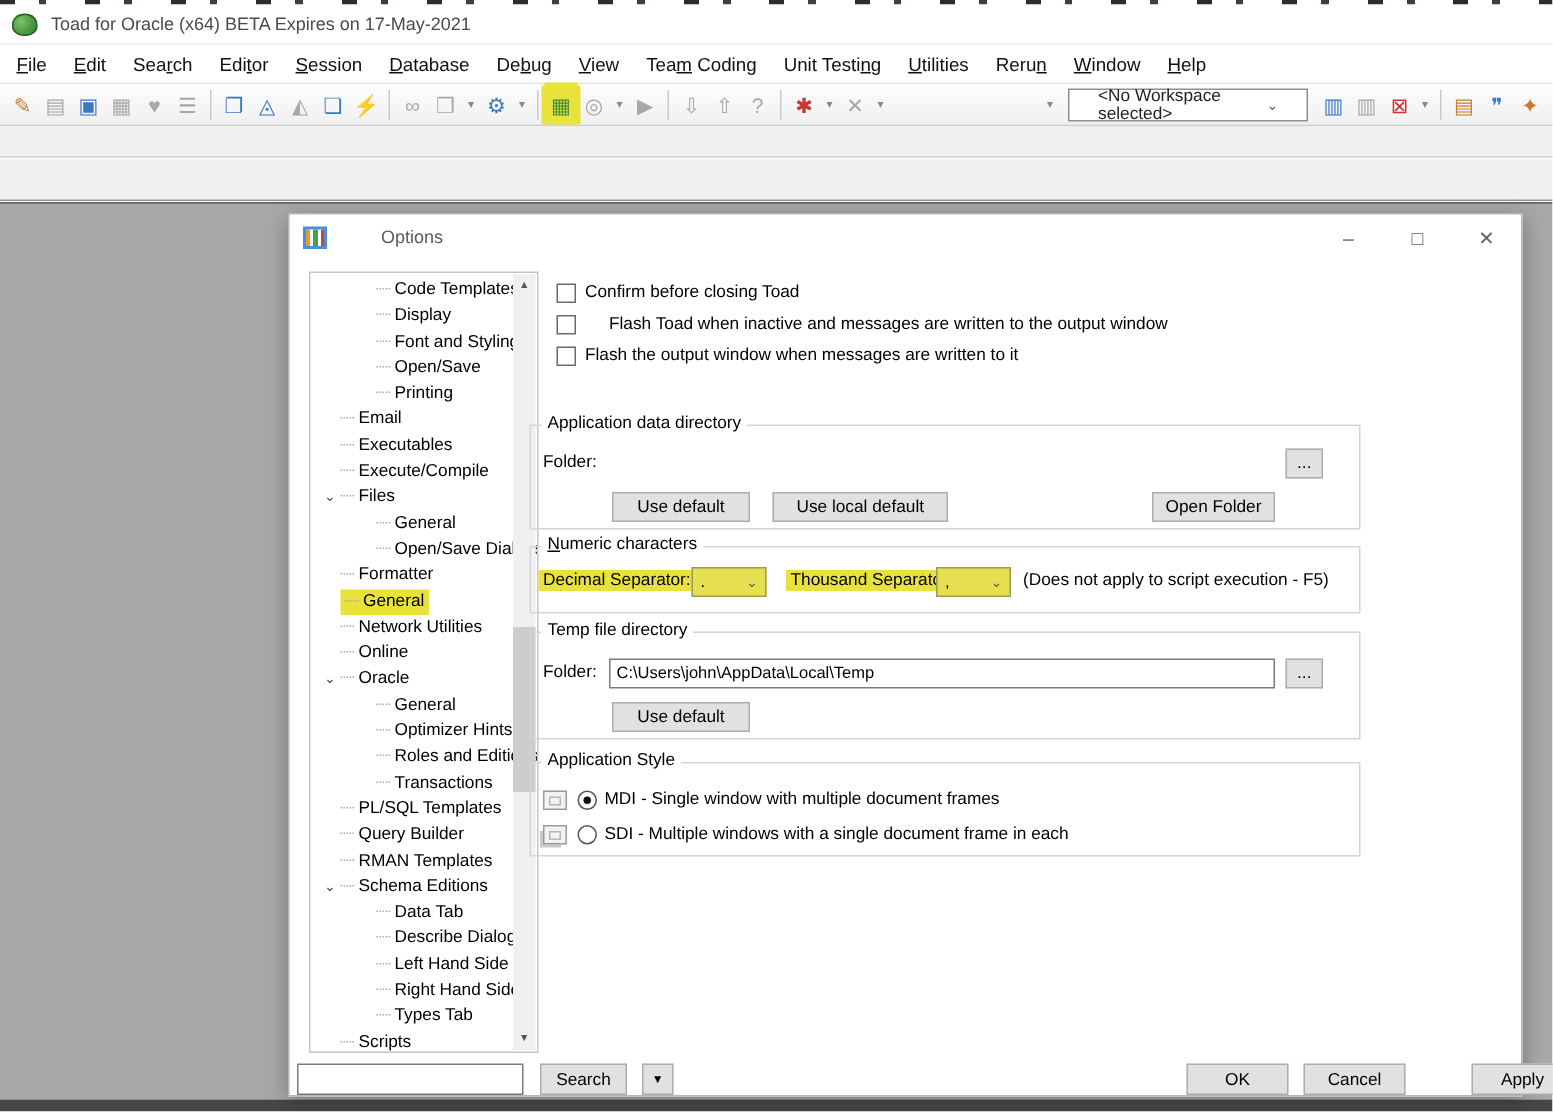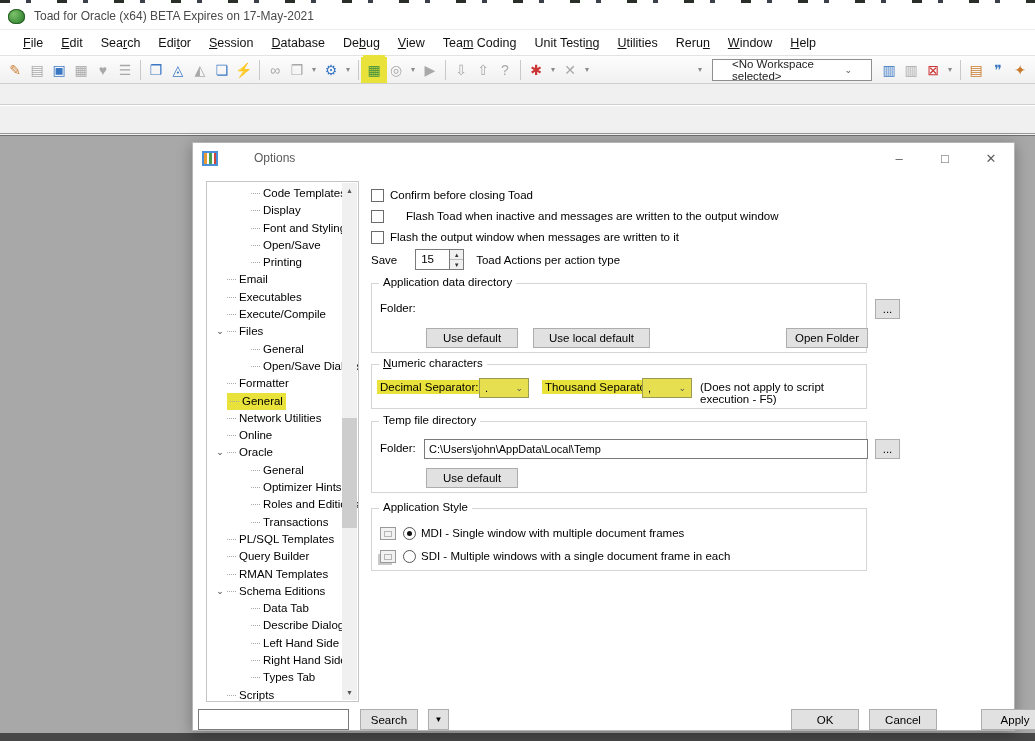--- a/index.html
+++ b/index.html
@@ -13,21 +13,21 @@
   
   #titlebar { position:absolute; top:3px; left:0; width:1035px; height:27px; background:#fff;
     display:flex; align-items:center; padding-left:8px; border-bottom:1px solid #ececec; }
   .toad-icon { width:17px; height:15px; border-radius:50% 50% 45% 45%;
     background:radial-gradient(circle at 35% 35%, #7cc26a, #3f8f3a 65%, #2c6b2a); 
     box-shadow:inset 0 0 0 1px #2a5f28; margin-right:9px; }
   #app-title { color:#4a4a4a; font-size:12px; }
 
   
   #menubar { position:absolute; top:30px; left:0; width:878px; height:25px; background:#fff;
-    display:flex; align-items:center; padding-left:14px; }
+    display:flex; align-items:center; padding-left:2px; }
   .menu-item { padding:3px 9px; font-size:12.5px; color:#111; white-space:nowrap; cursor:default; }
   .menu-item u { text-decoration:underline; }
 
   
   #toolbar { position:absolute; top:55px; left:0; width:1035px; height:29px;
     background:linear-gradient(#fdfdfd,#f0f0f0); border-top:1px solid #e3e3e3; border-bottom:1px solid #cfcfcf;
     display:flex; align-items:center; padding:0 4px; }
   .tico { width:22px; height:22px; display:flex; align-items:center; justify-content:center;
     font-size:14px; line-height:1; }
   .tsep { width:1px; height:20px; background:#cscscs; background:#c9c9c9; margin:0 4px; }
@@ -81,21 +81,21 @@
   
   .chk-row { position:absolute; left:178px; display:flex; align-items:center; height:16px; }
   .chk-box { width:13px; height:13px; border:1px solid #6b6b6b; background:#fff; margin-right:6px; flex:0 0 13px; }
   #save-row { position:absolute; left:178px; top:106px; display:flex; align-items:center; height:21px; }
   #spinbox { width:49px; height:21px; border:1px solid #7a7a7a; margin:0 12px 0 18px; display:flex; }
   #spin-value { flex:1; padding:3px 0 0 5px; font-size:11.5px; }
   #spin-arrows { width:14px; border-left:1px solid #7a7a7a; display:flex; flex-direction:column; }
   #spin-arrows span { flex:1; display:flex; align-items:center; justify-content:center; font-size:6px; color:#333; background:#f0f0f0; }
   #spin-up { border-bottom:1px solid #bbb; }
 
-  .group { position:absolute; left:178px; width:496px; border:1px solid #d5d5d5; }
+  .group { position:absolute; left:160px; width:554px; border:1px solid #d5d5d5; }
   .legend { position:absolute; top:-8px; left:7px; background:#fff; padding:0 4px; font-size:11.5px; }
   .legend u { text-decoration:underline; }
   #grp-appdata { top:140px; height:70px; }
   #grp-numeric { top:221px; height:45px; }
   #grp-temp    { top:278px; height:72px; }
   #grp-style   { top:365px; height:63px; }
 
   .fld-label { position:absolute; font-size:11.5px; }
   .text-input { position:absolute; border:1px solid #7a7a7a; background:#fff; font-family:"Liberation Sans",sans-serif;
     font-size:11px; padding:0 4px; height:20px; }
@@ -422,31 +422,20 @@
   </div>
   <div class="chk-row" style="top:65px;gap:16px;">
     <span class="chk-box"></span>
     <span>Flash Toad when inactive and messages are written to the output window</span>
   </div>
   <div class="chk-row" style="top:86px;">
     <span class="chk-box"></span>
     <span>Flash the output window when messages are written to it</span>
   </div>
 
-  <div id="save-row">
-    <span>Save</span>
-    <div id="spinbox">
-      <span id="spin-value">15</span>
-      <span id="spin-arrows">
-        <span id="spin-up">▲</span>
-        <span id="spin-down">▼</span>
-      </span>
-    </div>
-    <span>Toad Actions per action type</span>
-  </div>
 
   <div class="group" id="grp-appdata">
     <span class="legend">Application data directory</span>
     <span class="fld-label" style="left:8px; top:18px;">Folder:</span>
     <div class="btn browse-btn" style="left:503px; top:15px;">...</div>
     <div class="btn" style="left:54px; top:44px; width:92px;">Use default</div>
     <div class="btn" style="left:161px; top:44px; width:117px;">Use local default</div>
     <div class="btn" style="left:414px; top:44px; width:82px;">Open Folder</div>
   </div>
 

